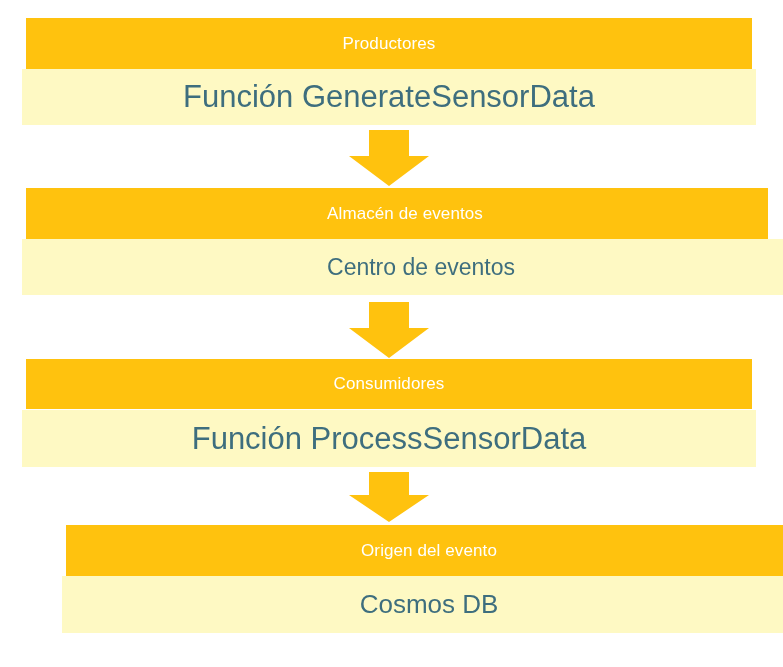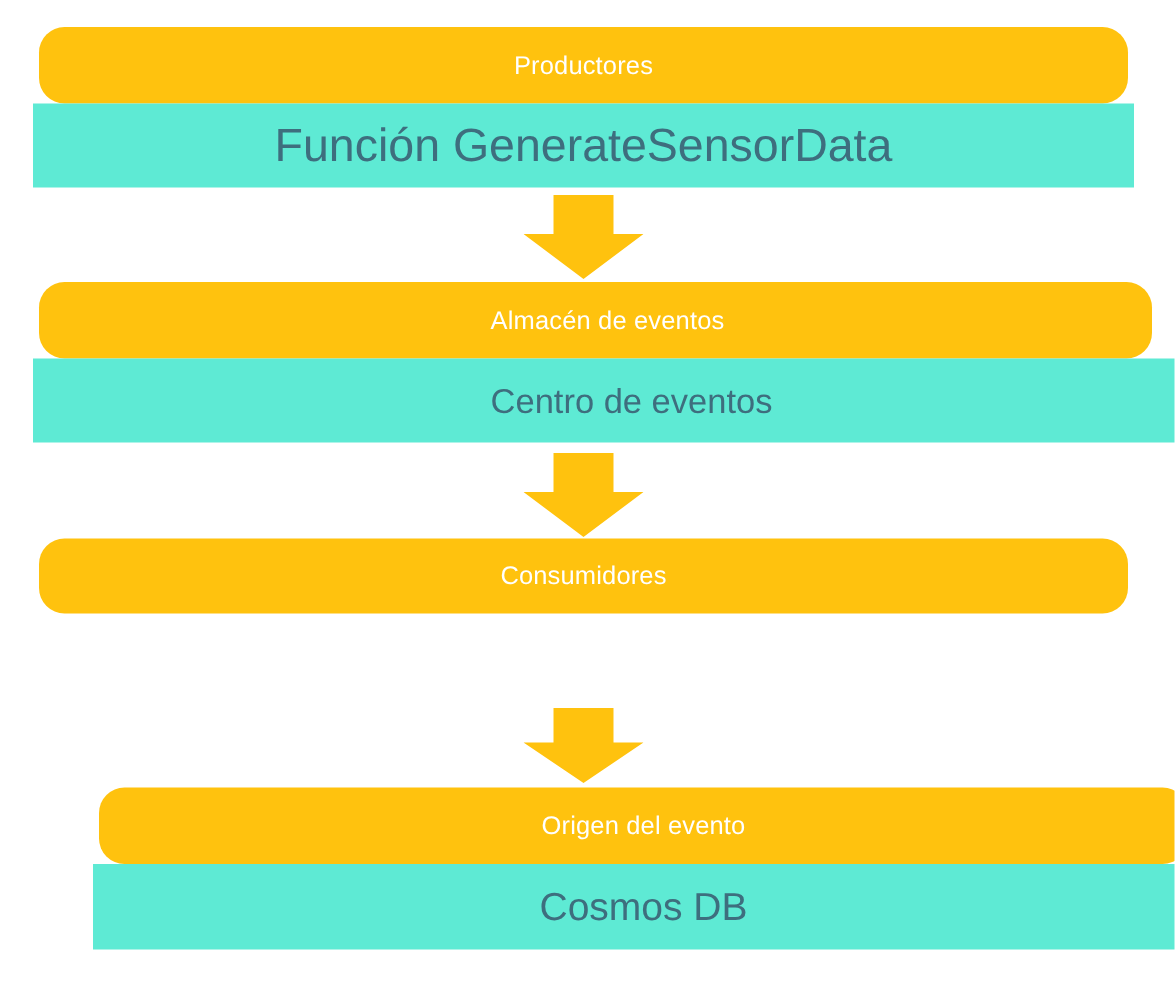--- a/index.html
+++ b/index.html
@@ -30,28 +30,27 @@
     position: absolute;
     left: 26px;
     width: 726px;
     background: #FFC20E;
     color: #FFFFFF;
     display: flex;
     align-items: center;
     justify-content: center;
     text-align: center;
     letter-spacing: 0.1px;
-    border-radius: 17px;
   }
 
   .stage-body {
     position: absolute;
     left: 22px;
     width: 734px;
-    background: #5eead4;
+    background: #fef9c3;
     color: #3E6E7E;
     display: flex;
     align-items: center;
     justify-content: center;
     text-align: center;
   }
 
   .arrow {
     position: absolute;
     left: 349px;
@@ -112,20 +111,21 @@
   </div>
 
   <div class="arrow" id="arrow-2">
     <svg viewBox="0 0 80 56" preserveAspectRatio="none" aria-hidden="true">
       <polygon points="20,0 60,0 60,26 80,26 40,56 0,26 20,26" fill="#FFC20E"></polygon>
     </svg>
   </div>
 
   <div class="stage" id="stage-3">
     <div class="stage-header">Consumidores</div>
+    <div class="stage-body">Función ProcessSensorData</div>
   </div>
 
   <div class="arrow" id="arrow-3">
     <svg viewBox="0 0 80 50" preserveAspectRatio="none" aria-hidden="true">
       <polygon points="20,0 60,0 60,23 80,23 40,50 0,23 20,23" fill="#FFC20E"></polygon>
     </svg>
   </div>
 
   <div class="stage" id="stage-4">
     <div class="stage-header">Origen del evento</div>

